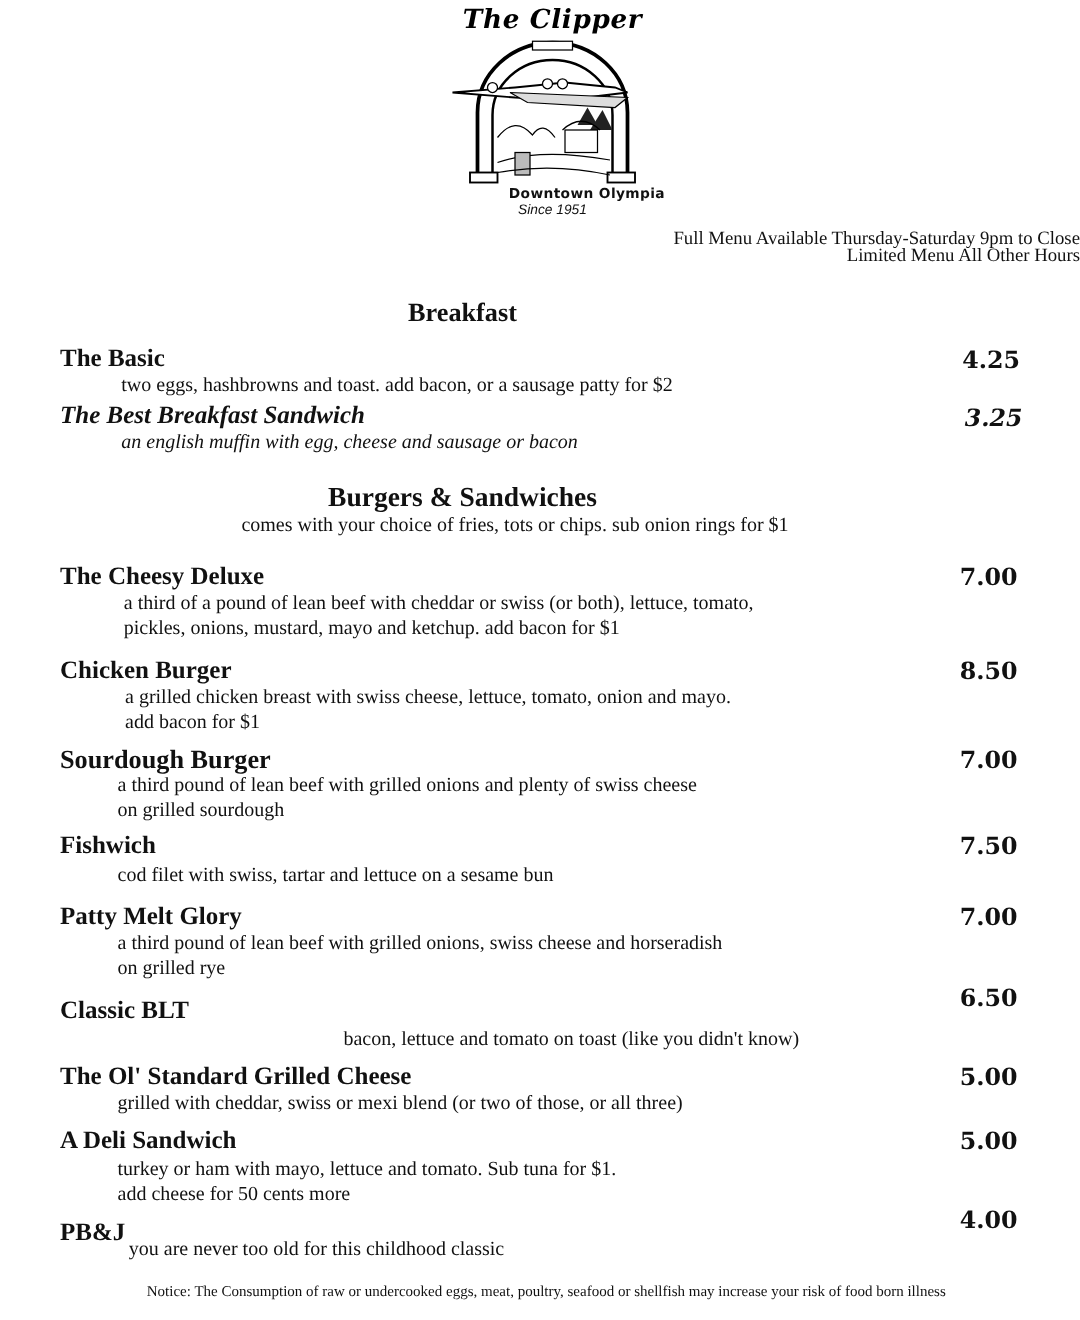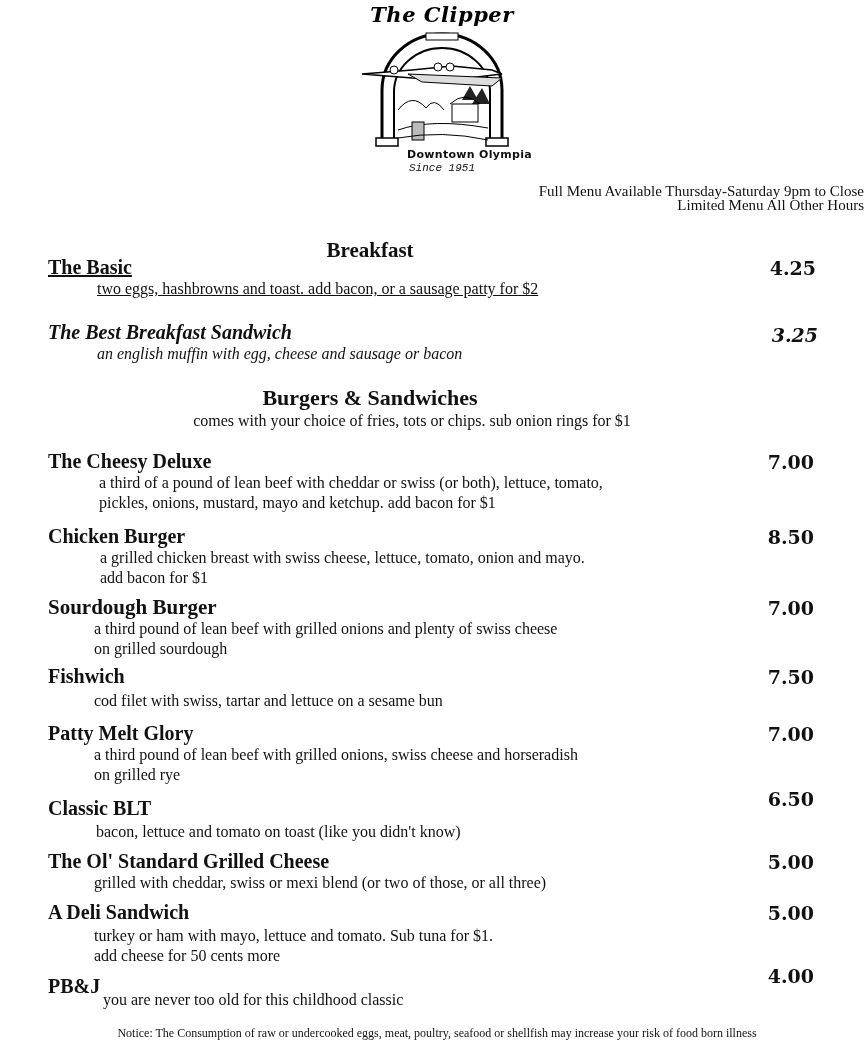--- a/index.html
+++ b/index.html
@@ -50,21 +50,21 @@
       font-weight: bold;
       font-size: 11px;
       letter-spacing: 0.3px;
     }
     .logo-since {
       position: absolute;
       left: 0;
       top: 162px;
       width: 180px;
       text-align: center;
-      font-family: Liberation Mono, monospace;
+      font-family: Liberation Sans, sans-serif;
       font-style: italic;
       font-size: 11px;
     }
     .hours {
       position: absolute;
       left: 0;
       top: 184px;
       width: 864px;
       text-align: right;
       font-size: 15px;
@@ -157,21 +157,21 @@
   <div class="logo-since">Since 1951</div>
 </div>
 
 <div class="hours">
   <div>Full Menu Available Thursday-Saturday 9pm to Close</div>
   <div>Limited Menu All Other Hours</div>
 </div>
 
 <div class="section-title" style="top:238px;">Breakfast</div>
 
-<div class="item" style="top:255px;text-decoration:underline;">
+<div class="item" style="top:275px;">
   <div class="item-name">The Basic</div>
   <div class="item-desc" style="padding-left:49px;">two eggs, hashbrowns and toast. add bacon, or a sausage patty for $2</div>
   <div class="item-price" style="right:2px;">4.25</div>
 </div>
 
 <div class="item" style="top:320px;font-style:italic;">
   <div class="item-name">The Best Breakfast Sandwich</div>
   <div class="item-desc" style="padding-left:49px;">an english muffin with egg, cheese and sausage or bacon</div>
   <div class="item-price" style="top:4px;right:0px;">3.25</div>
 </div>
@@ -208,21 +208,21 @@
 
 <div class="item" style="top:721px;">
   <div class="item-name">Patty Melt Glory</div>
   <div class="item-desc" style="padding-left:46px;">a third pound of lean beef with grilled onions, swiss cheese and horseradish
 on grilled rye</div>
   <div class="item-price">7.00</div>
 </div>
 
 <div class="item" style="top:796px;">
   <div class="item-name">Classic BLT</div>
-  <div class="item-desc" style="padding-left:48px;margin-top:2px;">bacon, lettuce and tomato on toast (like you didn't know)</div>
+  <div class="item-desc" style="padding-left:48px;margin-top:2px;text-align:center;">bacon, lettuce and tomato on toast (like you didn't know)</div>
   <div class="item-price" style="top:-8px;">6.50</div>
 </div>
 
 <div class="item" style="top:849px;">
   <div class="item-name">The Ol' Standard Grilled Cheese</div>
   <div class="item-desc" style="padding-left:46px;">grilled with cheddar, swiss or mexi blend (or two of those, or all three)</div>
   <div class="item-price">5.00</div>
 </div>
 
 <div class="item" style="top:900px;">

